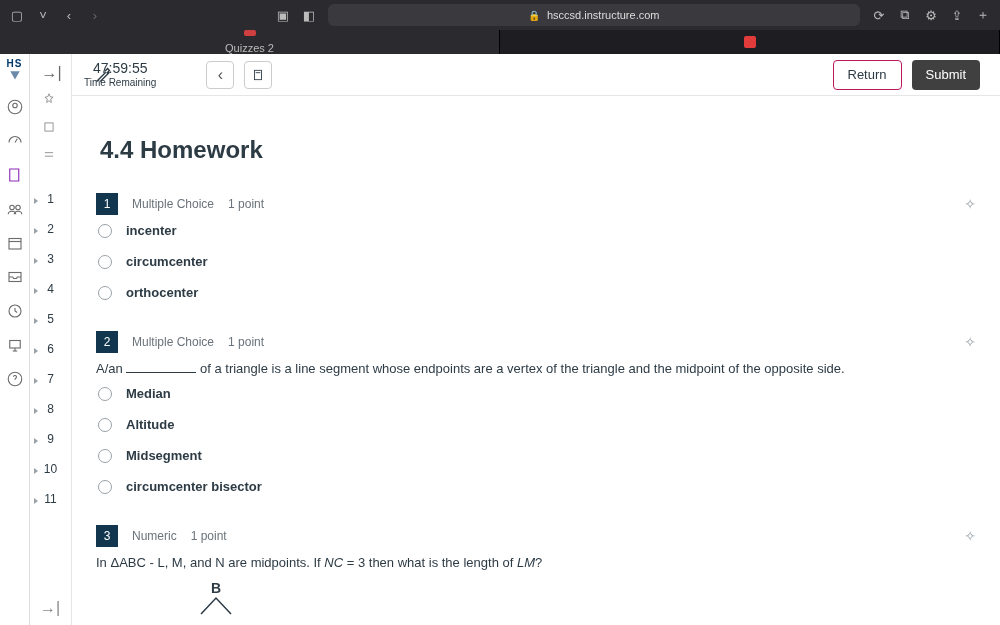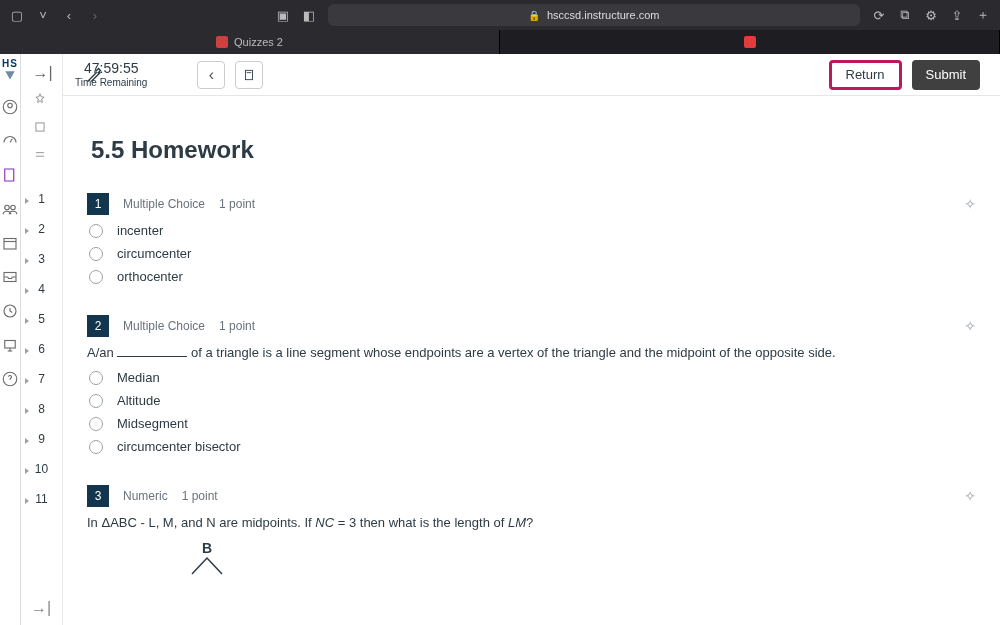--- a/index.html
+++ b/index.html
@@ -7,27 +7,27 @@
 
 
 .chrome    { height:30px; background:#2b2a2f; display:flex; align-items:center; color:#ccc; font-size:12px; padding:0 10px; gap:12px; }
 .chrome .addr { flex:1; display:flex; align-items:center; justify-content:center; gap:6px; background:#3a393e; border-radius:6px; height:22px; font-size:11px; color:#ddd; }
 .chrome .right { display:flex; gap:12px; }
 .ico { width:14px; height:14px; display:inline-flex; align-items:center; justify-content:center; color:#bbb; font-size:13px; }
 
 
 .tabstrip  { height:24px; background:#1e1d22; display:flex; font-size:11px; color:#bbb; }
 .tabstrip .tab { flex:1; display:flex; align-items:center; justify-content:center; gap:6px; border-right:1px solid #000; }
-.tabstrip .tab.active { background:#2b2a2f; }
+.tabstrip .tab.active { background:#2b2a2f;flex-direction:column; }
 .tabicon { width:12px; height:12px; background:#d03f3f; border-radius:2px; display:inline-block; }
 
 .app { position:absolute; top:54px; bottom:0; left:0; right:0; background:#fff; display:flex; }
 
 
-.gnav  { width:21px; background:#fff; border-right:1px solid #ddd; display:flex; flex-direction:column; align-items:center; padding-top:4px; gap:12px; }
+.gnav  { width:30px; background:#fff; border-right:1px solid #ddd; display:flex; flex-direction:column; align-items:center; padding-top:4px; gap:12px; }
 .gnav .logo { width:30px; height:26px; display:flex; flex-direction:column; align-items:center; font-weight:bold; font-size:10px; color:#003a6b; }
 .gnav .nitem { width:22px; height:22px; display:flex; align-items:center; justify-content:center; color:#6c6c6c; }
 .gnav .nitem.sel { color:#8a2db8; }
 .gnav svg { width:18px; height:18px; stroke:currentColor; fill:none; stroke-width:1.5; }
 
 
 .qcol  { width:42px; border-right:1px solid #e6e6e6; display:flex; flex-direction:column; align-items:center; padding-top:10px; gap:10px; position:relative; }
 .qcol .tool { width:18px; height:18px; color:#666; }
 .qcol .qnav { margin-top:8px; display:flex; flex-direction:column; }
 .qcol .qnum { width:42px; height:30px; display:flex; align-items:center; justify-content:center; font-size:12px; color:#2d3b45; position:relative; }
@@ -36,32 +36,32 @@
 
 
 .main { flex:1; overflow:auto; background:#fff; }
 .topbar { height:42px; border-bottom:1px solid #e6e6e6; display:flex; align-items:center; padding:0 20px; gap:10px; }
 .topbar .sword { width:22px; height:22px; color:#555; }
 .topbar .timer { margin-left:auto; margin-right:auto; text-align:center; line-height:1.1; transform:translateX(-40px); }
 .topbar .timer .t { font-size:14px; font-weight:400; color:#2d3b45; }
 .topbar .timer .lbl { font-size:10px; color:#2d3b45; }
 .topbar .sq { width:28px; height:28px; border:1px solid #ccc; border-radius:4px; display:flex; align-items:center; justify-content:center; color:#555; }
 .topbar .btn { height:30px; padding:0 14px; border-radius:4px; font-size:13px; display:flex; align-items:center; cursor:pointer; }
-.topbar .return { border:3px solid #be185d; background:#fff; color:#2d3b45; }
+.topbar .return { border:1px solid #be185d; background:#fff; color:#2d3b45; }
 .topbar .submit { background:#404040; color:#fff; }
 
 .content { padding:24px 24px 40px 24px; }
 .title { font-size:24px; font-weight:700; color:#2d3b45; margin:16px 0 28px 4px; }
 
 .quest { border-top:1px solid transparent; margin-bottom:30px; position:relative; }
 .qhdr  { display:flex; align-items:center; gap:14px; font-size:12px; color:#6a737b; margin-bottom:8px; }
 .qhdr .num { width:22px; height:22px; background:#11364e; color:#fff; display:flex; align-items:center; justify-content:center; font-size:12px; }
 .qhdr .pin { margin-left:auto; color:#9aa2a8; font-size:14px; }
 .stem { font-size:13px; color:#2d3b45; margin:4px 0 10px 0; }
-.opts { display:flex; flex-direction:column; gap:8px; padding-left:2px; }
+.opts { display:flex; flex-direction:column; gap:16px; padding-left:2px;font-weight:bold; }
 .opt  { display:flex; align-items:center; gap:14px; font-size:13px; color:#2d3b45; }
 .radio { width:14px; height:14px; border:1.5px solid #9aa2a8; border-radius:50%; display:inline-block; }
 .blank { display:inline-block; border-bottom:1px solid #2d3b45; }
 
 .svc { stroke:#2d3b45; stroke-width:1.5; fill:none; }
 </style>
 </head>
 <body>
 
 <div class="chrome">
@@ -216,21 +216,21 @@
       <div style="flex:1"></div>
       <div class="btn return">
           <span>Return</span>
         </div>
       <div class="btn submit">
           <span>Submit</span>
         </div>
     </div>
 
     <div class="content">
-      <h1 class="title">5.5 Homework</h1>
+      <h1 class="title">4.4 Homework</h1>
       <div id="questions">
           <div class="quest">
             <div class="qhdr">
               <span class="num">1</span>
               <span>Multiple Choice</span>
               <span>1 point</span>
               <span class="pin">✧</span>
             </div>
             <div class="opts">
               <label class="opt">

